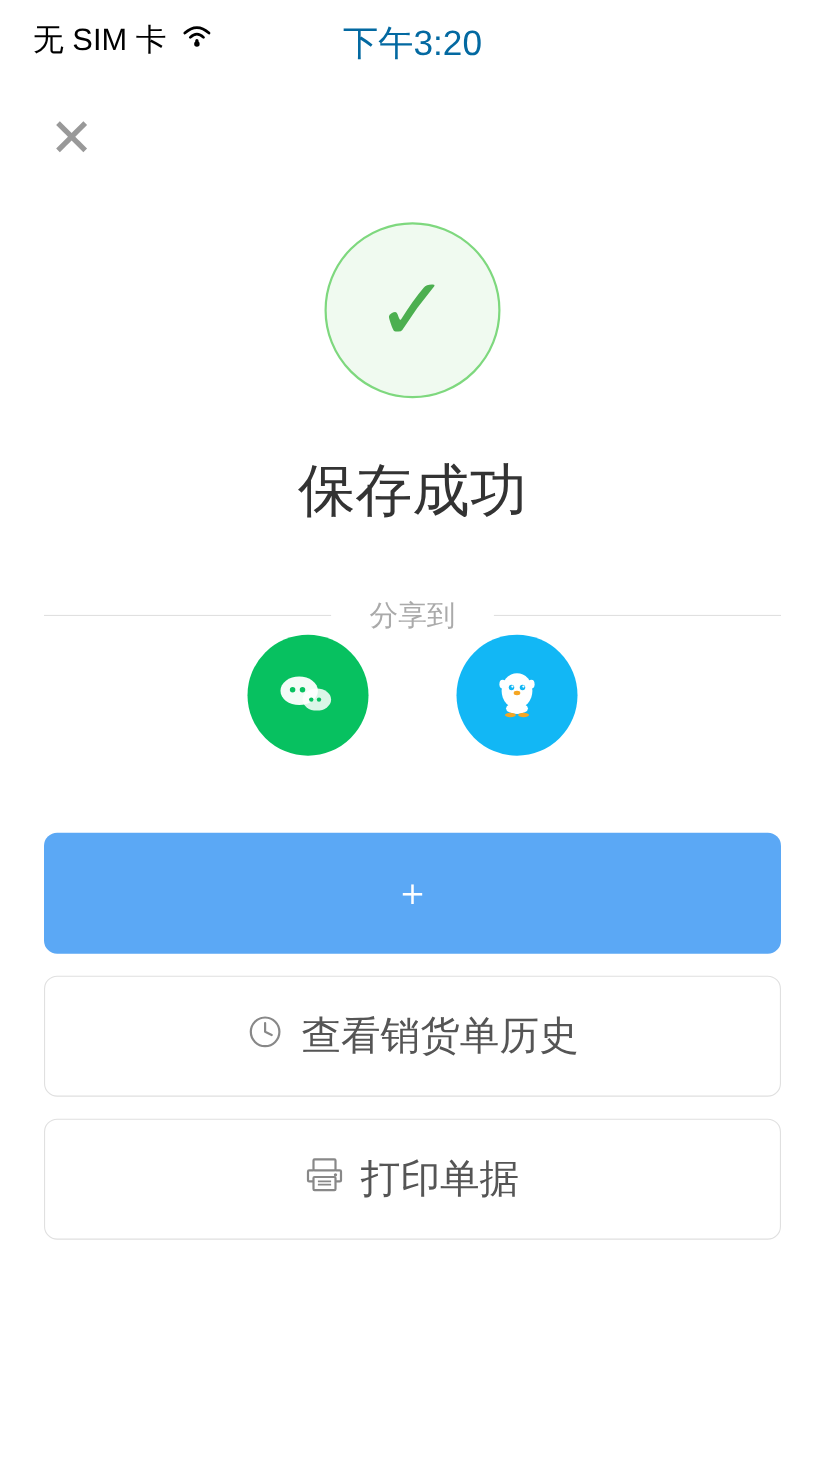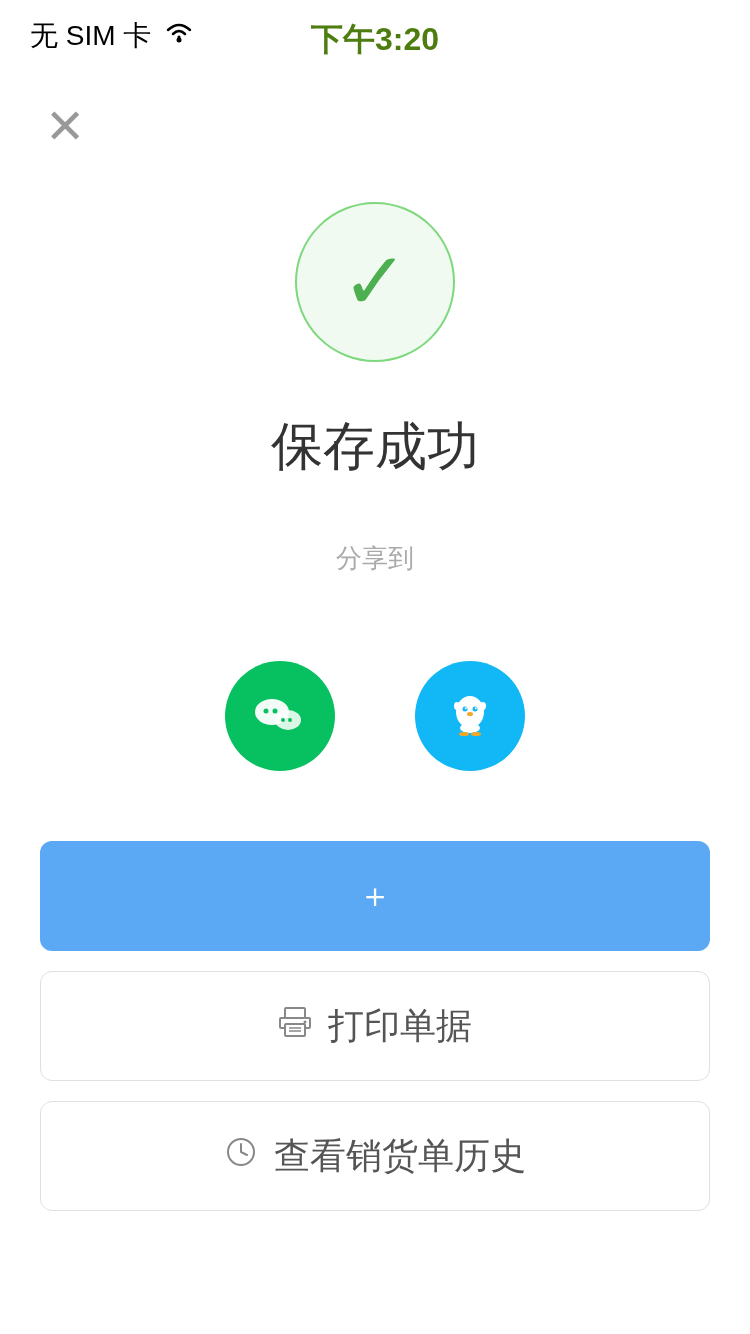--- a/index.html
+++ b/index.html
@@ -27,22 +27,22 @@
     .status-left {
       display: flex;
       align-items: center;
       gap: 12px;
       font-size: 28px;
       color: #000;
     }
 
     .status-center {
       font-size: 32px;
-      font-weight: 700;
-      color: #4d7c0f;
+      font-weight: 400;
+      color: #0369a1;
       position: absolute;
       left: 50%;
       transform: translateX(-50%);
       top: 18px;
     }
 
     .status-right {
       display: flex;
       align-items: center;
       gap: 10px;
@@ -130,35 +130,33 @@
       font-size: 80px;
       color: #4caf50;
       line-height: 1;
     }
 
     
     .success-title {
       font-size: 52px;
       font-weight: 500;
       color: #333;
-      margin-bottom: 24px;
+      margin-bottom: 60px;
     }
 
     
     .share-section {
       width: 100%;
       margin-bottom: 50px;
     }
 
     .share-divider {
       display: flex;
       align-items: center;
       gap: 35px;
-      margin-bottom: 50px;
-      flex-direction: column;
     }
 
     .share-divider-line {
       flex: 1;
       height: 1px;
       background: #e0e0e0;
     }
 
     .share-divider-text {
       font-size: 26px;
@@ -312,41 +310,41 @@
           <ellipse cx="38" cy="50" rx="5" ry="2" fill="#f5a623"></ellipse>
         </svg>
       </div>
     </div>
   </div>
 
   <div class="action-buttons">
 
     <button class="btn-primary">
       <span class="btn-icon">＋</span>
+    </button>
+
+    <button class="btn-secondary">
+      <span class="btn-icon">
+        <svg width="34" height="34" viewBox="0 0 34 34" fill="none">
+          <circle cx="17" cy="17" r="13" stroke="#888" stroke-width="2" fill="none"></circle>
+          <path d="M17 9 L17 17 L23 20" stroke="#888" stroke-width="2" stroke-linecap="round" stroke-linejoin="round"></path>
+        </svg>
+      </span>
+      <span>查看销货单历史</span>
     </button>
 
     <button class="btn-secondary">
       <span class="btn-icon">
         <svg width="34" height="34" viewBox="0 0 34 34" fill="none">
           <rect x="7" y="3" width="20" height="10" rx="1" stroke="#888" stroke-width="2" fill="none"></rect>
           <rect x="7" y="19" width="20" height="12" rx="1" stroke="#888" stroke-width="2" fill="none"></rect>
           <path d="M7 13 H3 Q2 13 2 14 L2 22 Q2 23 3 23 H7" stroke="#888" stroke-width="2" fill="none"></path>
           <path d="M27 13 H31 Q32 13 32 14 L32 22 Q32 23 31 23 H27" stroke="#888" stroke-width="2" fill="none"></path>
           <line x1="11" y1="23" x2="23" y2="23" stroke="#888" stroke-width="1.5"></line>
           <line x1="11" y1="26" x2="23" y2="26" stroke="#888" stroke-width="1.5"></line>
           <circle cx="27" cy="17" r="1.5" fill="#888"></circle>
         </svg>
       </span>
       <span>打印单据</span>
     </button>
 
-    <button class="btn-secondary">
-      <span class="btn-icon">
-        <svg width="34" height="34" viewBox="0 0 34 34" fill="none">
-          <circle cx="17" cy="17" r="13" stroke="#888" stroke-width="2" fill="none"></circle>
-          <path d="M17 9 L17 17 L23 20" stroke="#888" stroke-width="2" stroke-linecap="round" stroke-linejoin="round"></path>
-        </svg>
-      </span>
-      <span>查看销货单历史</span>
-    </button>
-
   </div>
 </div>
 
 </body></html>

